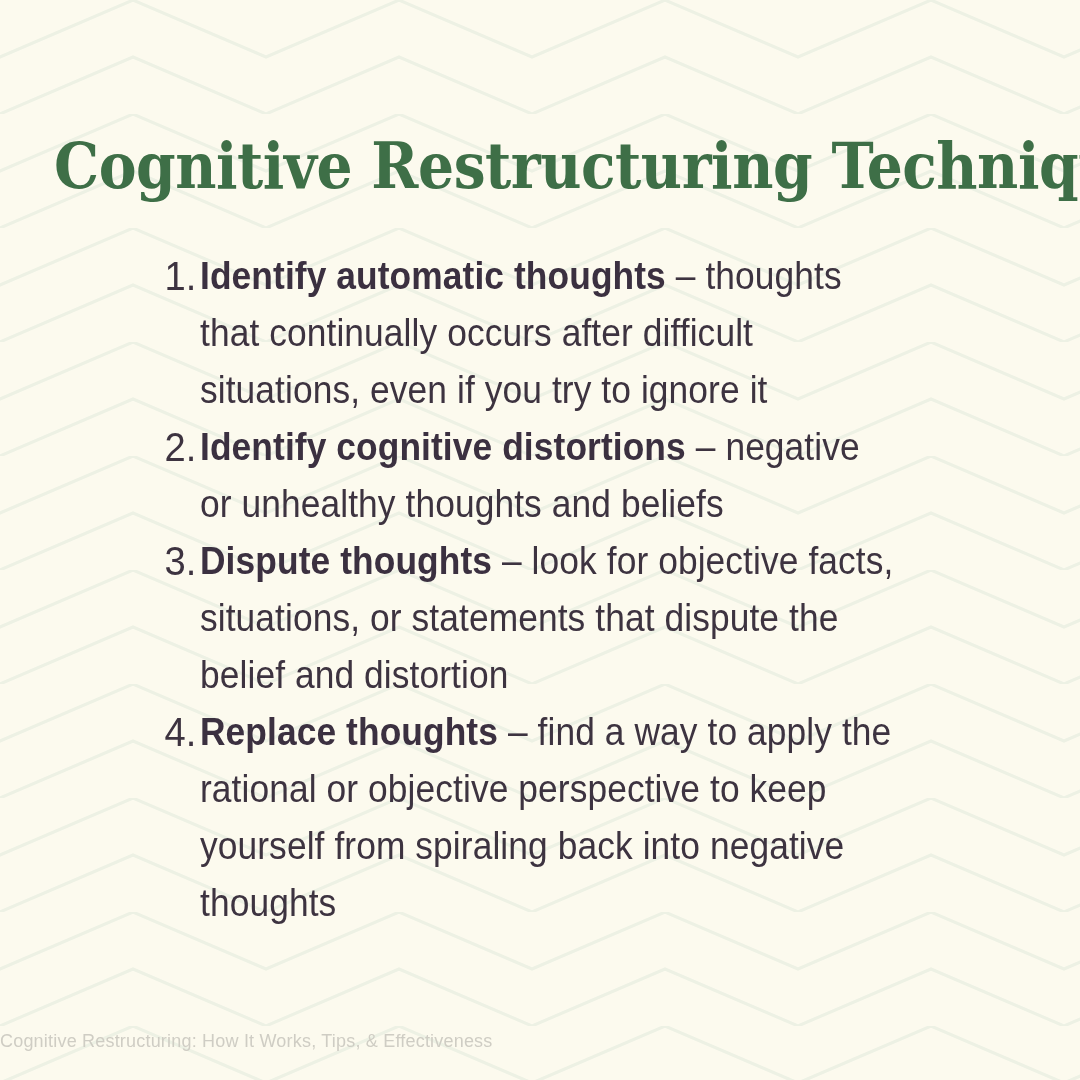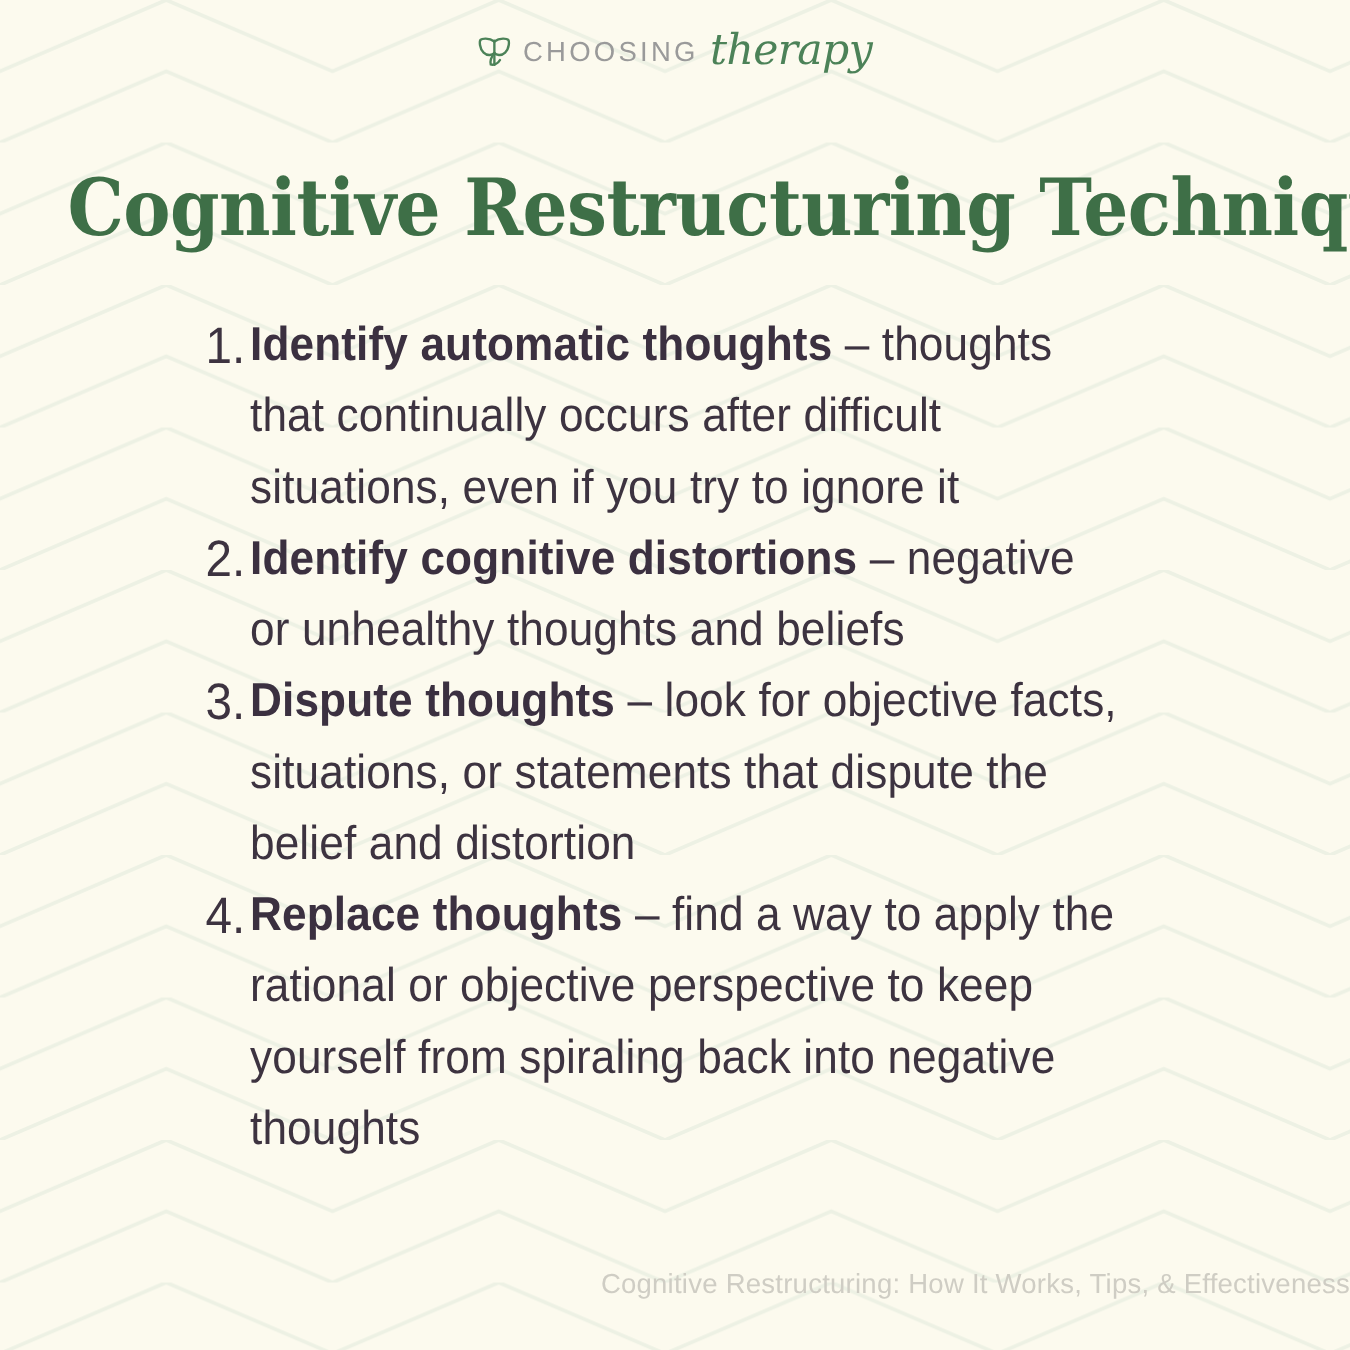--- a/index.html
+++ b/index.html
@@ -123,26 +123,26 @@
     letter-spacing:0.1px;
   }
   .item-text .lead {
     font-weight:700;
     color:#3B3040;
   }
 
   
   .footer {
     position:absolute;
-    bottom:40px;
+    bottom:28px;
     left:0;
     width:1080px;
-    text-align:right;
+    text-align:left;
     font-family:"Liberation Sans", sans-serif;
-    font-size:22px;
+    font-size:18px;
     color:#CFCDC4;
     letter-spacing:0.2px;
     font-weight:400;
   }
 </style>
 </head>
 <body>
 
 <svg id="bg-pattern" width="1080" height="1080" viewBox="0 0 1080 1080" aria-hidden="true">
   <defs>
@@ -150,34 +150,20 @@
       <path d="M -133 0 L 0 57 L 133 0 L 266 57 L 399 0" fill="none" stroke="#EDF1E4" stroke-width="3"></path>
       <path d="M -133 57 L 0 114 L 133 57 L 266 114 L 399 57" fill="none" stroke="#EDF1E4" stroke-width="3"></path>
     </pattern>
   </defs>
   <rect x="0" y="0" width="1080" height="1080" fill="#FCFAEE"></rect>
   <rect x="0" y="0" width="1080" height="1080" fill="url(#chev)"></rect>
 </svg>
 
 <div id="page">
 
-  <div class="logo-bar">
-    <svg class="logo-mark" width="27" height="27" viewBox="0 0 27 27" aria-hidden="true">
-      <g fill="none" stroke="#4C8258" stroke-width="1.9" stroke-linejoin="round" stroke-linecap="round">
-        <path d="M13.5 5.2 C 9.0 1.8 3.2 3.0 2.4 3.9 C 1.6 4.8 1.3 10.6 4.9 14.1
-                 C 8.0 17.1 12.0 16.0 13.5 14.4"></path>
-        <path d="M13.5 5.2 C 18.0 1.8 23.8 3.0 24.6 3.9 C 25.4 4.8 25.7 10.6 22.1 14.1
-                 C 19.0 17.1 15.0 16.0 13.5 14.4"></path>
-        <path d="M13.5 14.4 C 10.5 17.5 10.0 21.9 10.6 23.6 C 12.2 24.3 16.4 23.2 18.0 20.0"></path>
-        <path d="M13.5 4.6 L 13.5 23.8"></path>
-      </g>
-    </svg>
-    <span class="logo-word">Choosing</span>
-    <span class="logo-script">therapy</span>
-  </div>
 
   <h1 class="title">Cognitive Restructuring Techniques</h1>
 
   <ol class="list">
     <li class="list-item">
       <span class="marker">1.</span>
       <span class="item-text"><span class="lead">Identify automatic thoughts</span><span> – thoughts that continually occurs after difficult situations, even if you try to ignore it</span></span>
     </li>
     <li class="list-item">
       <span class="marker">2.</span>

